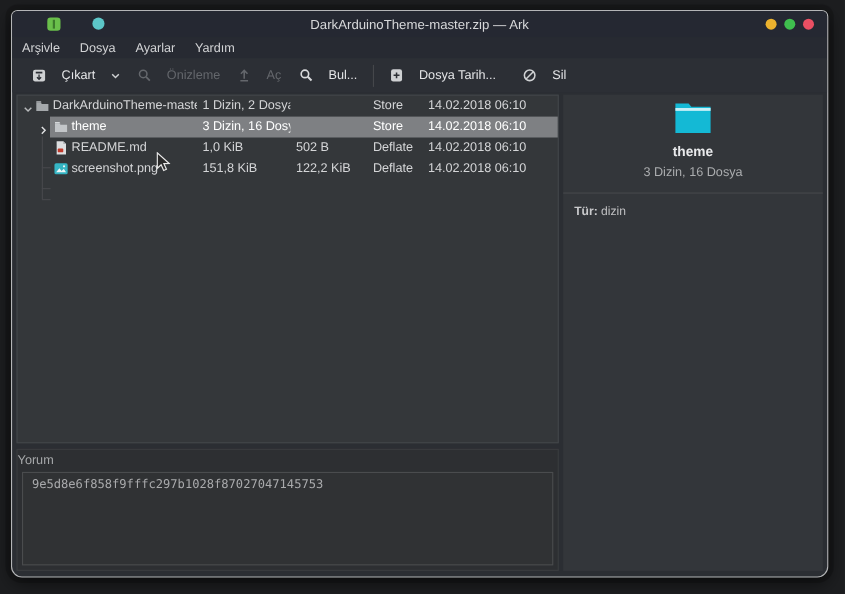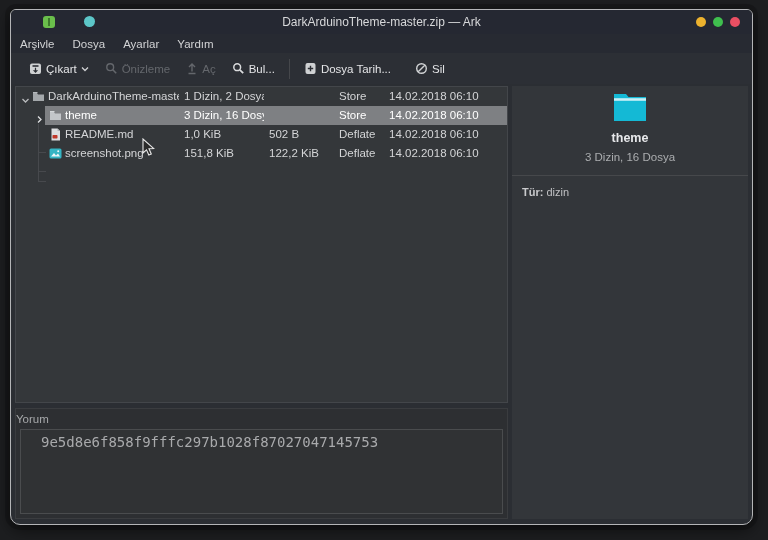--- a/index.html
+++ b/index.html
@@ -27,21 +27,21 @@
   .win-controls { position:absolute; right:12px; top:7px; display:flex; gap:7px; }
   .wc { width:10px; height:10px; border-radius:50%; }
   .wc.min { background:var(--btn_yellow); }
   .wc.max { background:var(--btn_green); }
   .wc.close { background:var(--btn_red); }
   
   .menubar { position:absolute; left:0; top:24px; right:0; height:19px; background:var(--menubar_bg); display:flex; align-items:center; padding-left:0; }
   .menu-item { font-size:11.5px; color:#d2d3d5; padding:2px 9px; cursor:default; }
   
   .toolbar { position:absolute; left:0; top:43px; right:0; height:31px; background:var(--toolbar_bg); display:flex; align-items:center; padding-left:10px; }
-  .tbtn { display:flex; align-items:center; gap:4px; padding:4px 8px; font-size:11.5px; color:#e4e5e7; border-radius:2px; }
+  .tbtn { display:flex; align-items:center; gap:14px; padding:4px 8px; font-size:11.5px; color:#e4e5e7; border-radius:2px; }
   .tbtn.disabled { color:var(--disabled); }
   .tbtn svg { display:block; }
   .tb-sep { width:1px; height:20px; background:#45474b; margin:0 6px; }
   
   .tree-frame { position:absolute; left:4px; top:76px; width:493px; height:317px; background:var(--table_bg); border:1px solid #43464a; }
   .thead { display:grid; grid-template-columns:163px 85px 70px 50px 1fr; height:18px; background:var(--header_bg); border-bottom:1px solid #3c3f43; }
   .th { font-size:11px; color:#b7b9bc; line-height:17px; padding-left:5px; border-left:1px solid #3c3f43; position:relative; overflow:hidden; white-space:nowrap; }
   .th:first-child { border-left:none; padding-left:6px; }
   .sort-ind { position:absolute; right:5px; top:6px; width:7px; height:5px; }
   .row { display:grid; grid-template-columns:163px 85px 70px 50px 1fr; height:19px; font-size:11.5px; color:#d4d5d7; position:relative; }
@@ -56,21 +56,21 @@
   .lv0 .mini-icon { left:16px; } .lv1 .mini-icon { left:33px; }
   .guides { position:absolute; left:0; top:18px; width:163px; height:76px; pointer-events:none; }
   .gv { position:absolute; left:22px; top:19px; width:1px; height:57px; background:#47494d; }
   .gh { position:absolute; left:22px; width:8px; height:1px; background:#47494d; }
   
   .comment-panel { position:absolute; left:4px; top:398px; width:493px; height:111px; background:var(--comment_bg); border:1px solid #3a3c3f; }
   .comment-title { font-size:11.5px; color:#a6a8aa; height:16px; line-height:16px; margin-top:2px; }
   .comment-panel textarea {
     position:absolute; left:4px; right:4px; top:20px; bottom:4px; width:calc(100% - 8px);
     background:var(--textarea_bg); border:1px solid #4a4c4e; resize:none;
-    font-family:"DejaVu Sans Mono", monospace; font-size:14px; color:#a9aaac; padding:4px 20px; outline:none;
+    font-family:"DejaVu Sans Mono", monospace; font-size:11px; color:#a9aaac; padding:4px 8px; outline:none;
   }
   
   .info-panel { position:absolute; left:501px; top:76px; width:236px; height:433px; background:var(--panel_bg); }
   .big-folder { display:block; margin:6px auto 0; }
   .info-name { text-align:center; font-size:12.5px; font-weight:bold; color:#e8e9eb; margin-top:8px; }
   .info-summary { text-align:center; font-size:11.5px; color:#abadaf; margin-top:6px; }
   .info-divider { height:1px; background:#46484b; margin-top:12px; }
   .info-type { font-size:11px; color:#c0c1c3; margin:10px 0 0 10px; }
   .info-type b { color:#c9cacc; }
   

